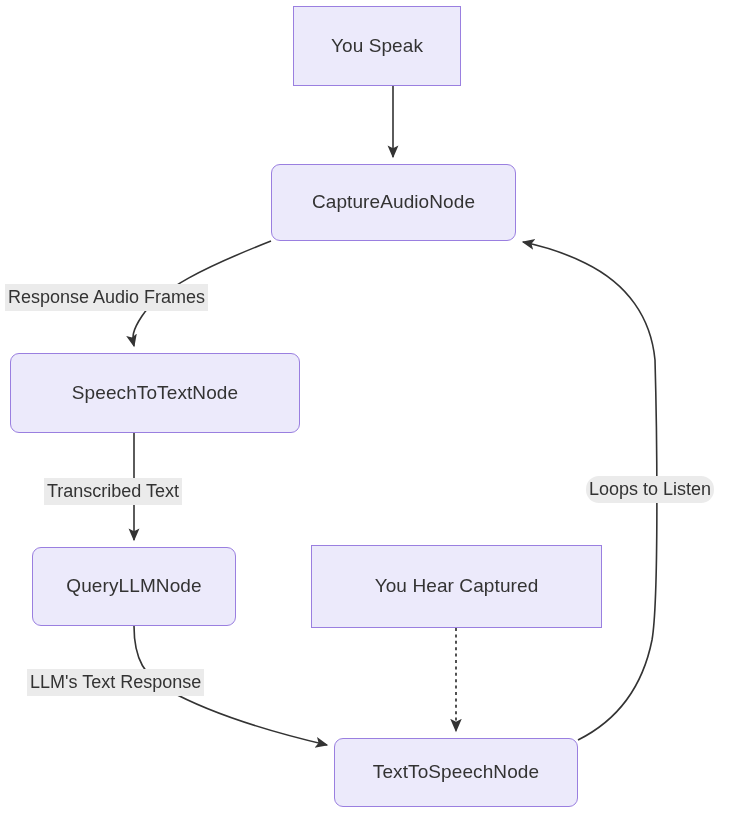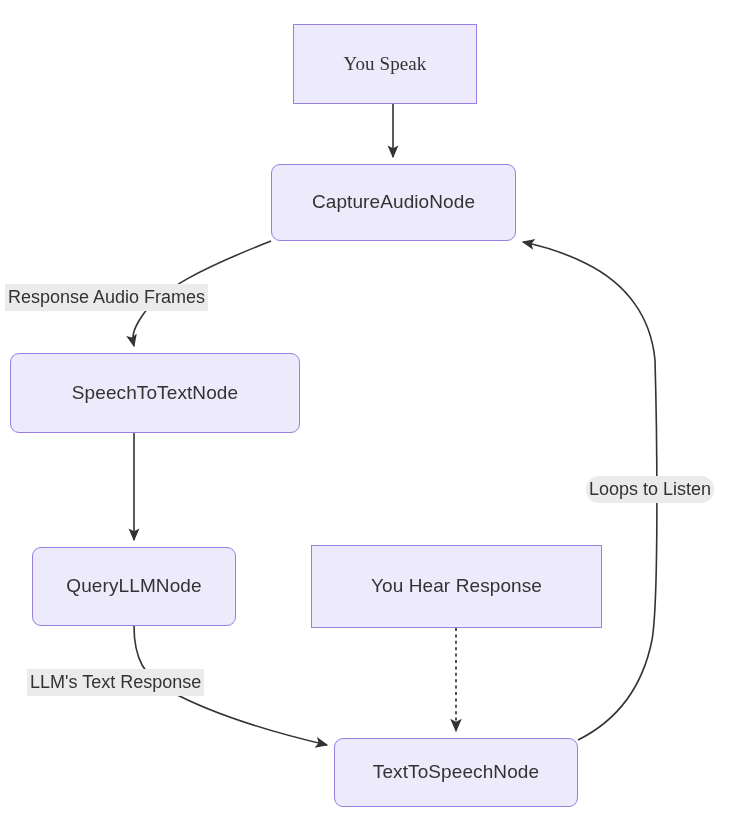--- a/index.html
+++ b/index.html
@@ -73,44 +73,45 @@
 
     <path d="M 134,433 L 134,540" fill="none" stroke="#333333" stroke-width="1.6" marker-end="url(#arrowhead)"></path>
 
     <path d="M 134,626 C 134,660 145,676 168,690 C 215,716 280,734 327,745" fill="none" stroke="#333333" stroke-width="1.6" marker-end="url(#arrowhead)"></path>
 
     <path d="M 456,628 L 456,731" fill="none" stroke="#333333" stroke-width="1.7" stroke-dasharray="3,3.4" marker-end="url(#arrowhead)"></path>
 
     <path d="M 578,740 C 614,722 642,690 652,640 C 659,600 657,430 655,360 C 651,318 628,284 585,263 C 565,253 542,246 523,242" fill="none" stroke="#333333" stroke-width="1.6" marker-end="url(#arrowhead)"></path>
   </svg>
 
-  <div class="node sharp" style="left:293px; top:24px; width:184px; height:80px;font-family:Liberation Serif, serif;">
+  <div class="node sharp" style="left:293px; top:6px; width:168px; height:80px;">
     <span>You Speak</span>
   </div>
 
   <div class="node rounded" style="left:271px; top:164px; width:245px; height:77px;text-align:center;">
     <span>CaptureAudioNode</span>
   </div>
 
   <div class="node rounded" style="left:10px; top:353px; width:290px; height:80px;">
     <span>SpeechToTextNode</span>
   </div>
 
   <div class="node rounded" style="left:32px; top:547px; width:204px; height:79px;">
     <span>QueryLLMNode</span>
   </div>
 
   <div class="node sharp" style="left:311px; top:545px; width:291px; height:83px;">
-    <span>You Hear Response</span>
+    <span>You Hear Captured</span>
   </div>
 
   <div class="node rounded" style="left:334px; top:738px; width:244px; height:69px;">
     <span>TextToSpeechNode</span>
   </div>
 
   <div class="edge-label" style="left:5px; top:284px;">Response Audio Frames</div>
 
+  <div class="edge-label" style="left:44px; top:478px;">Transcribed Text</div>
 
   <div class="edge-label" style="left:27px; top:669px;">LLM's Text Response</div>
 
   <div class="edge-label" style="left:586px; top:476px;border-radius:13px;">Loops to Listen</div>
 
 </div>
 
 </body></html>

